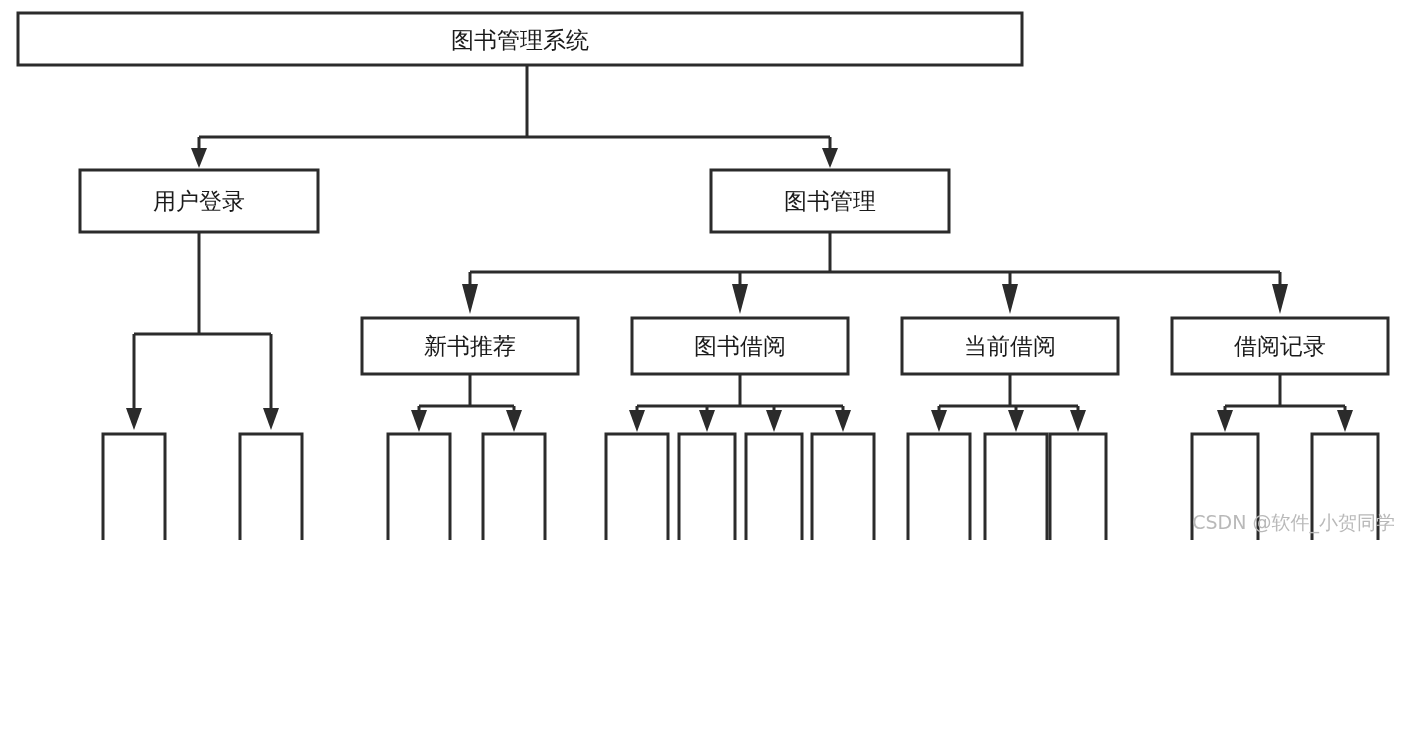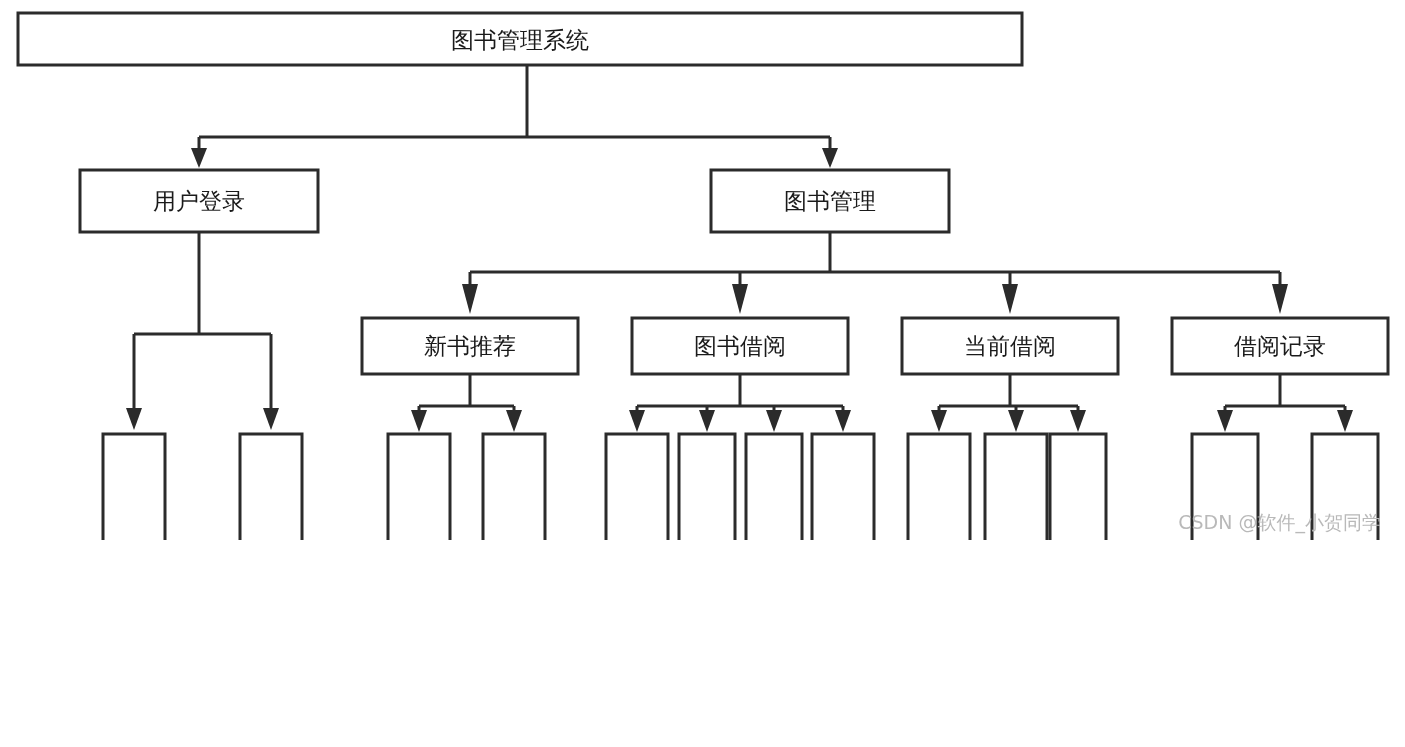--- a/index.html
+++ b/index.html
@@ -53,21 +53,21 @@
     font-family: "DejaVu Sans", "Liberation Sans", sans-serif;
     font-size: 25px;
     line-height: 1.04;
     color: #1a1a1a;
     letter-spacing: 2px;
     white-space: nowrap;
     pointer-events: none;
   }
   .watermark {
     position: absolute;
-    right: 24px;
+    right: 10px;
     bottom: 4px;
     font-family: "DejaVu Sans", "Liberation Sans", sans-serif;
     font-size: 19px;
     color: #b9b9b9;
     white-space: nowrap;
     pointer-events: none;
   }
 </style>
 </head>
 <body>

